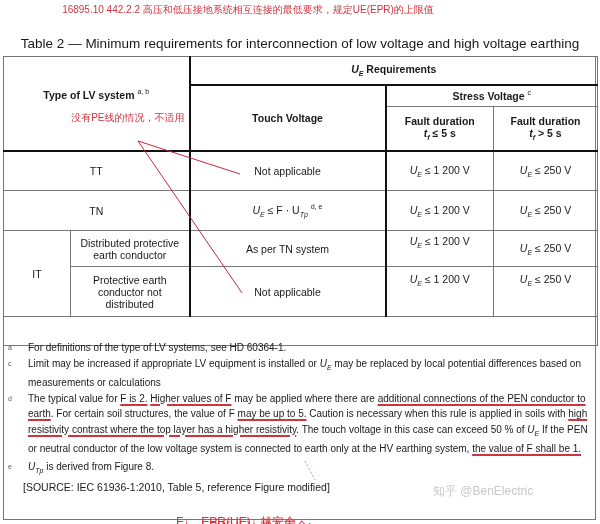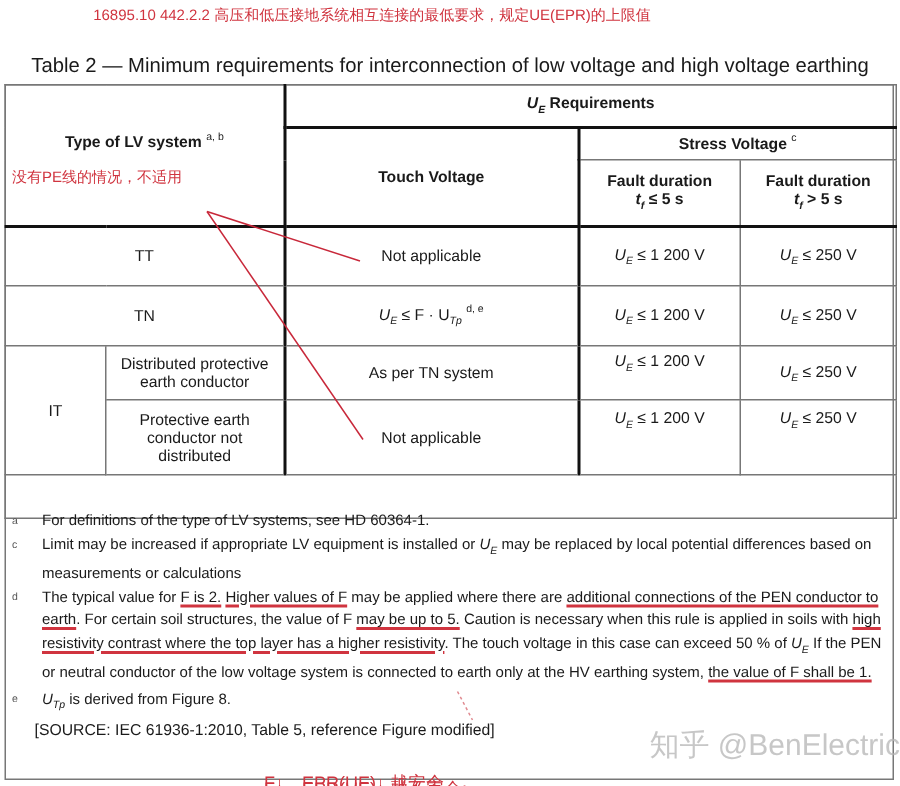--- a/index.html
+++ b/index.html
@@ -22,21 +22,21 @@
   sup.fn { font-size: 7px; font-weight: normal; vertical-align: 5px; }
   sub.s { font-size: 7px; vertical-align: -3px; font-style: italic; }
   .empty-row td { height: 28px; }
   .notes { position: absolute; left: 3px; top: 340px; width: 594px; font-size: 10px; line-height: 15.5px; }
   .note { position: relative; padding-left: 25px; padding-right: 6px; }
   .note .mk { position: absolute; left: 5px; top: 0; font-size: 7px; color: #555; }
   .ul { text-decoration: underline; text-decoration-color: #d0343f; text-decoration-thickness: 1.5px; text-underline-offset: 2px; }
   .red { color: #d0343f; }
   .source { padding-left: 20px; font-size: 10.5px; margin-top: 2px; }
   .cn-annot { position: absolute; font-size: 12px; color: #d0343f; white-space: nowrap; margin-top: 48px; }
-  .watermark { position: absolute; left: 433px; top: 483px; font-size: 20px; color: rgba(180,180,180,0.75); white-space: nowrap; }
+  .watermark { position: absolute; left: 433px; top: 483px; font-size: 12px; color: rgba(180,180,180,0.75); white-space: nowrap; }
   svg.arrows { position: absolute; left: 0; top: 0; pointer-events: none; }
 </style>
 </head>
 <body>
 
 <div class="annot-top">16895.10 442.2.2   高压和低压接地系统相互连接的最低要求，规定UE(EPR)的上限值</div>
 
 <div class="title">
   <div>Table 2 — Minimum requirements for interconnection of low voltage and high voltage earthing</div>
 </div>
@@ -48,21 +48,21 @@
     <col style="width:67px">
       <col style="width:119px">
       <col style="width:196px">
       <col style="width:108px">
       <col style="width:104px">
   </colgroup>
   <tbody>
       <tr style="height:28px">
     <td colspan="2" rowspan="3" class="hdr thick-r thick-b">
       <div style="margin-top:6px"><span>Type of LV system</span> <sup class="fn">a, b</sup></div>
-      <div class="red" style="font-weight:normal;text-align:left;margin-top:10px;font-size:10px">没有PE线的情况，不适用</div>
+      <div class="red" style="font-weight:normal;text-align:right;margin-top:10px;font-size:10px">没有PE线的情况，不适用</div>
     </td>
     <td colspan="3" class="hdr thick-b"><span class="ital">U</span><sub class="s">E</sub><span> Requirements</span></td>
   </tr>
   <tr style="height:22px">
     <td rowspan="2" class="hdr thick-r thick-b">Touch Voltage</td>
     <td colspan="2" class="hdr"><span>Stress Voltage</span> <sup class="fn">c</sup></td>
   </tr>
   <tr style="height:44px">
     <td class="hdr thick-b">
       <div>Fault duration</div>

